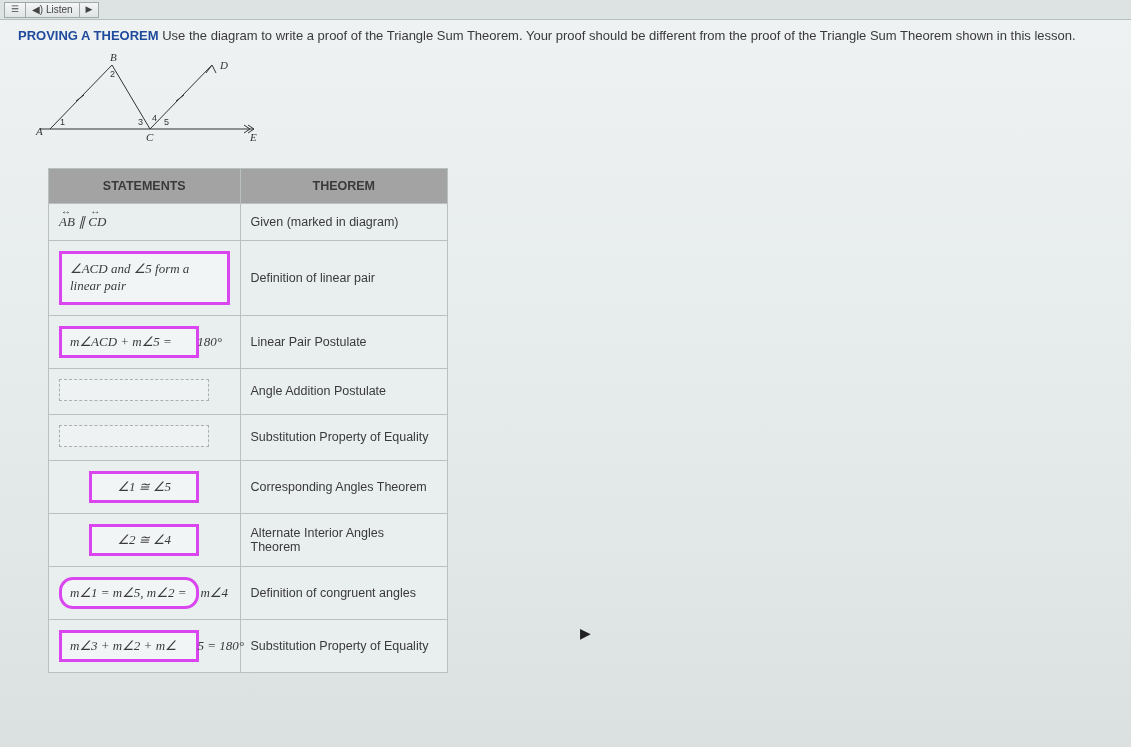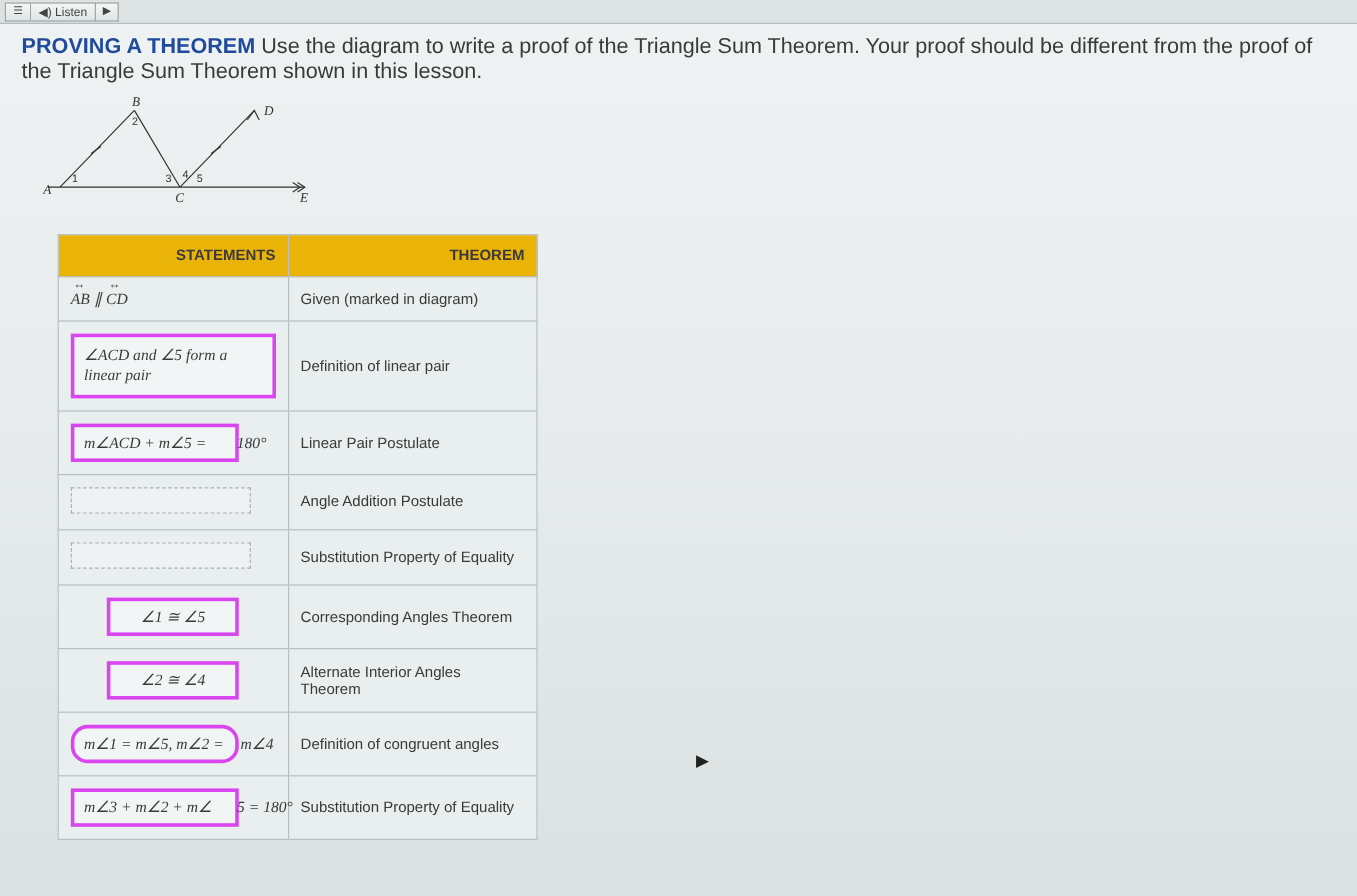--- a/index.html
+++ b/index.html
@@ -34,21 +34,21 @@
   }
   .tb-btn + .tb-btn { border-left: none; text-align: right; }
   .tb-icon { font-size: 9px; line-height: 1; }
   .content {
     padding: 8px 14px 0 18px;
     background: linear-gradient(to bottom,#eef2f2,#e4e9e9 60%,#dbe1e0);
     height: calc(100% - 20px);
     position: relative;
   }
   .prompt-line {
-    font-size: 18px;
+    font-size: 13px;
     color: #3a3a3a;
     margin-bottom: 8px;
   }
   .prompt-title {
     color: #204a9c;
     font-weight: bold;
   }
   .diagram-wrap {
     margin: 6px 0 22px 14px;
     width: 230px;
@@ -68,22 +68,22 @@
   .proof-table th, .proof-table td {
     border: 1px solid #b8c0c0;
     padding: 10px 10px;
     font-size: 12.5px;
     color: #3a3a3a;
     text-align: left;
     vertical-align: middle;
   }
   .proof-table th {
     font-weight: bold;
-    text-align: right;
-    background: #eab308;
+    text-align: center;
+    background: #a3a3a3;
     height: 32px;
     margin-top: 20px;
   }
   .stmt-cell { width: 48%; }
   .reason-cell { width: 52%; }
   .math {
     font-family: 'Times New Roman', serif;
     font-style: italic;
     font-size: 13px;
     color: #3b3b3b;

